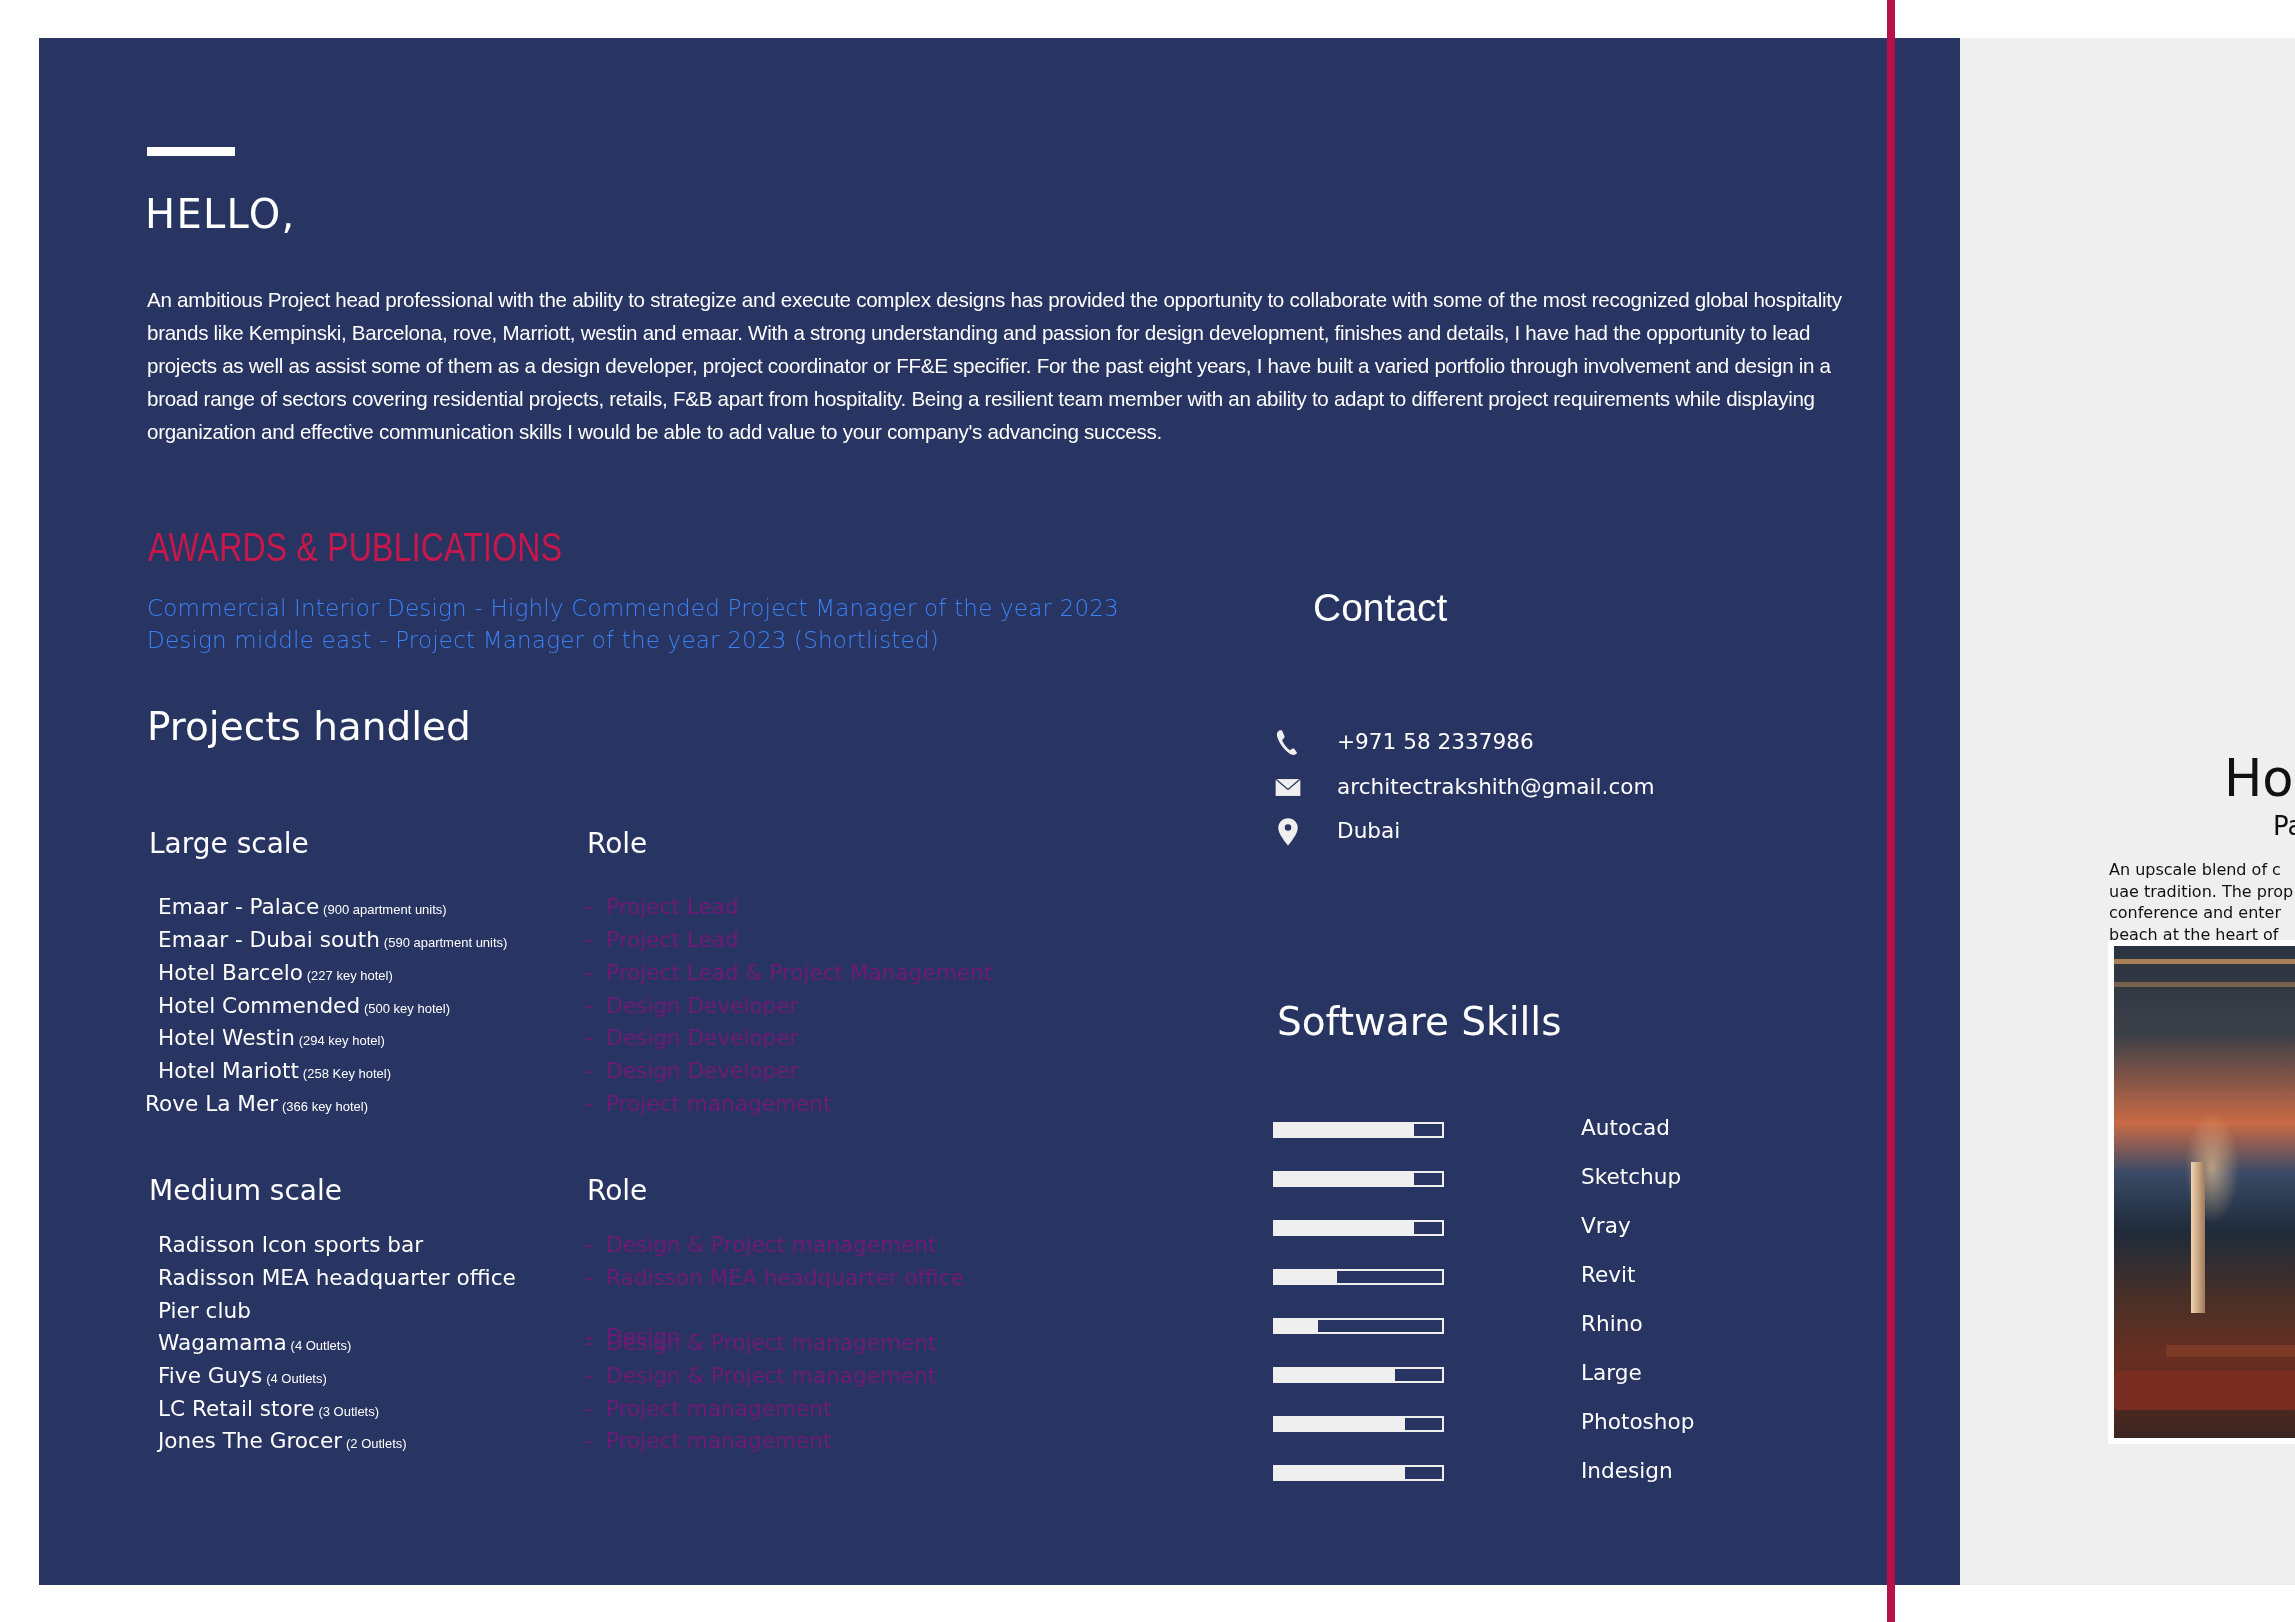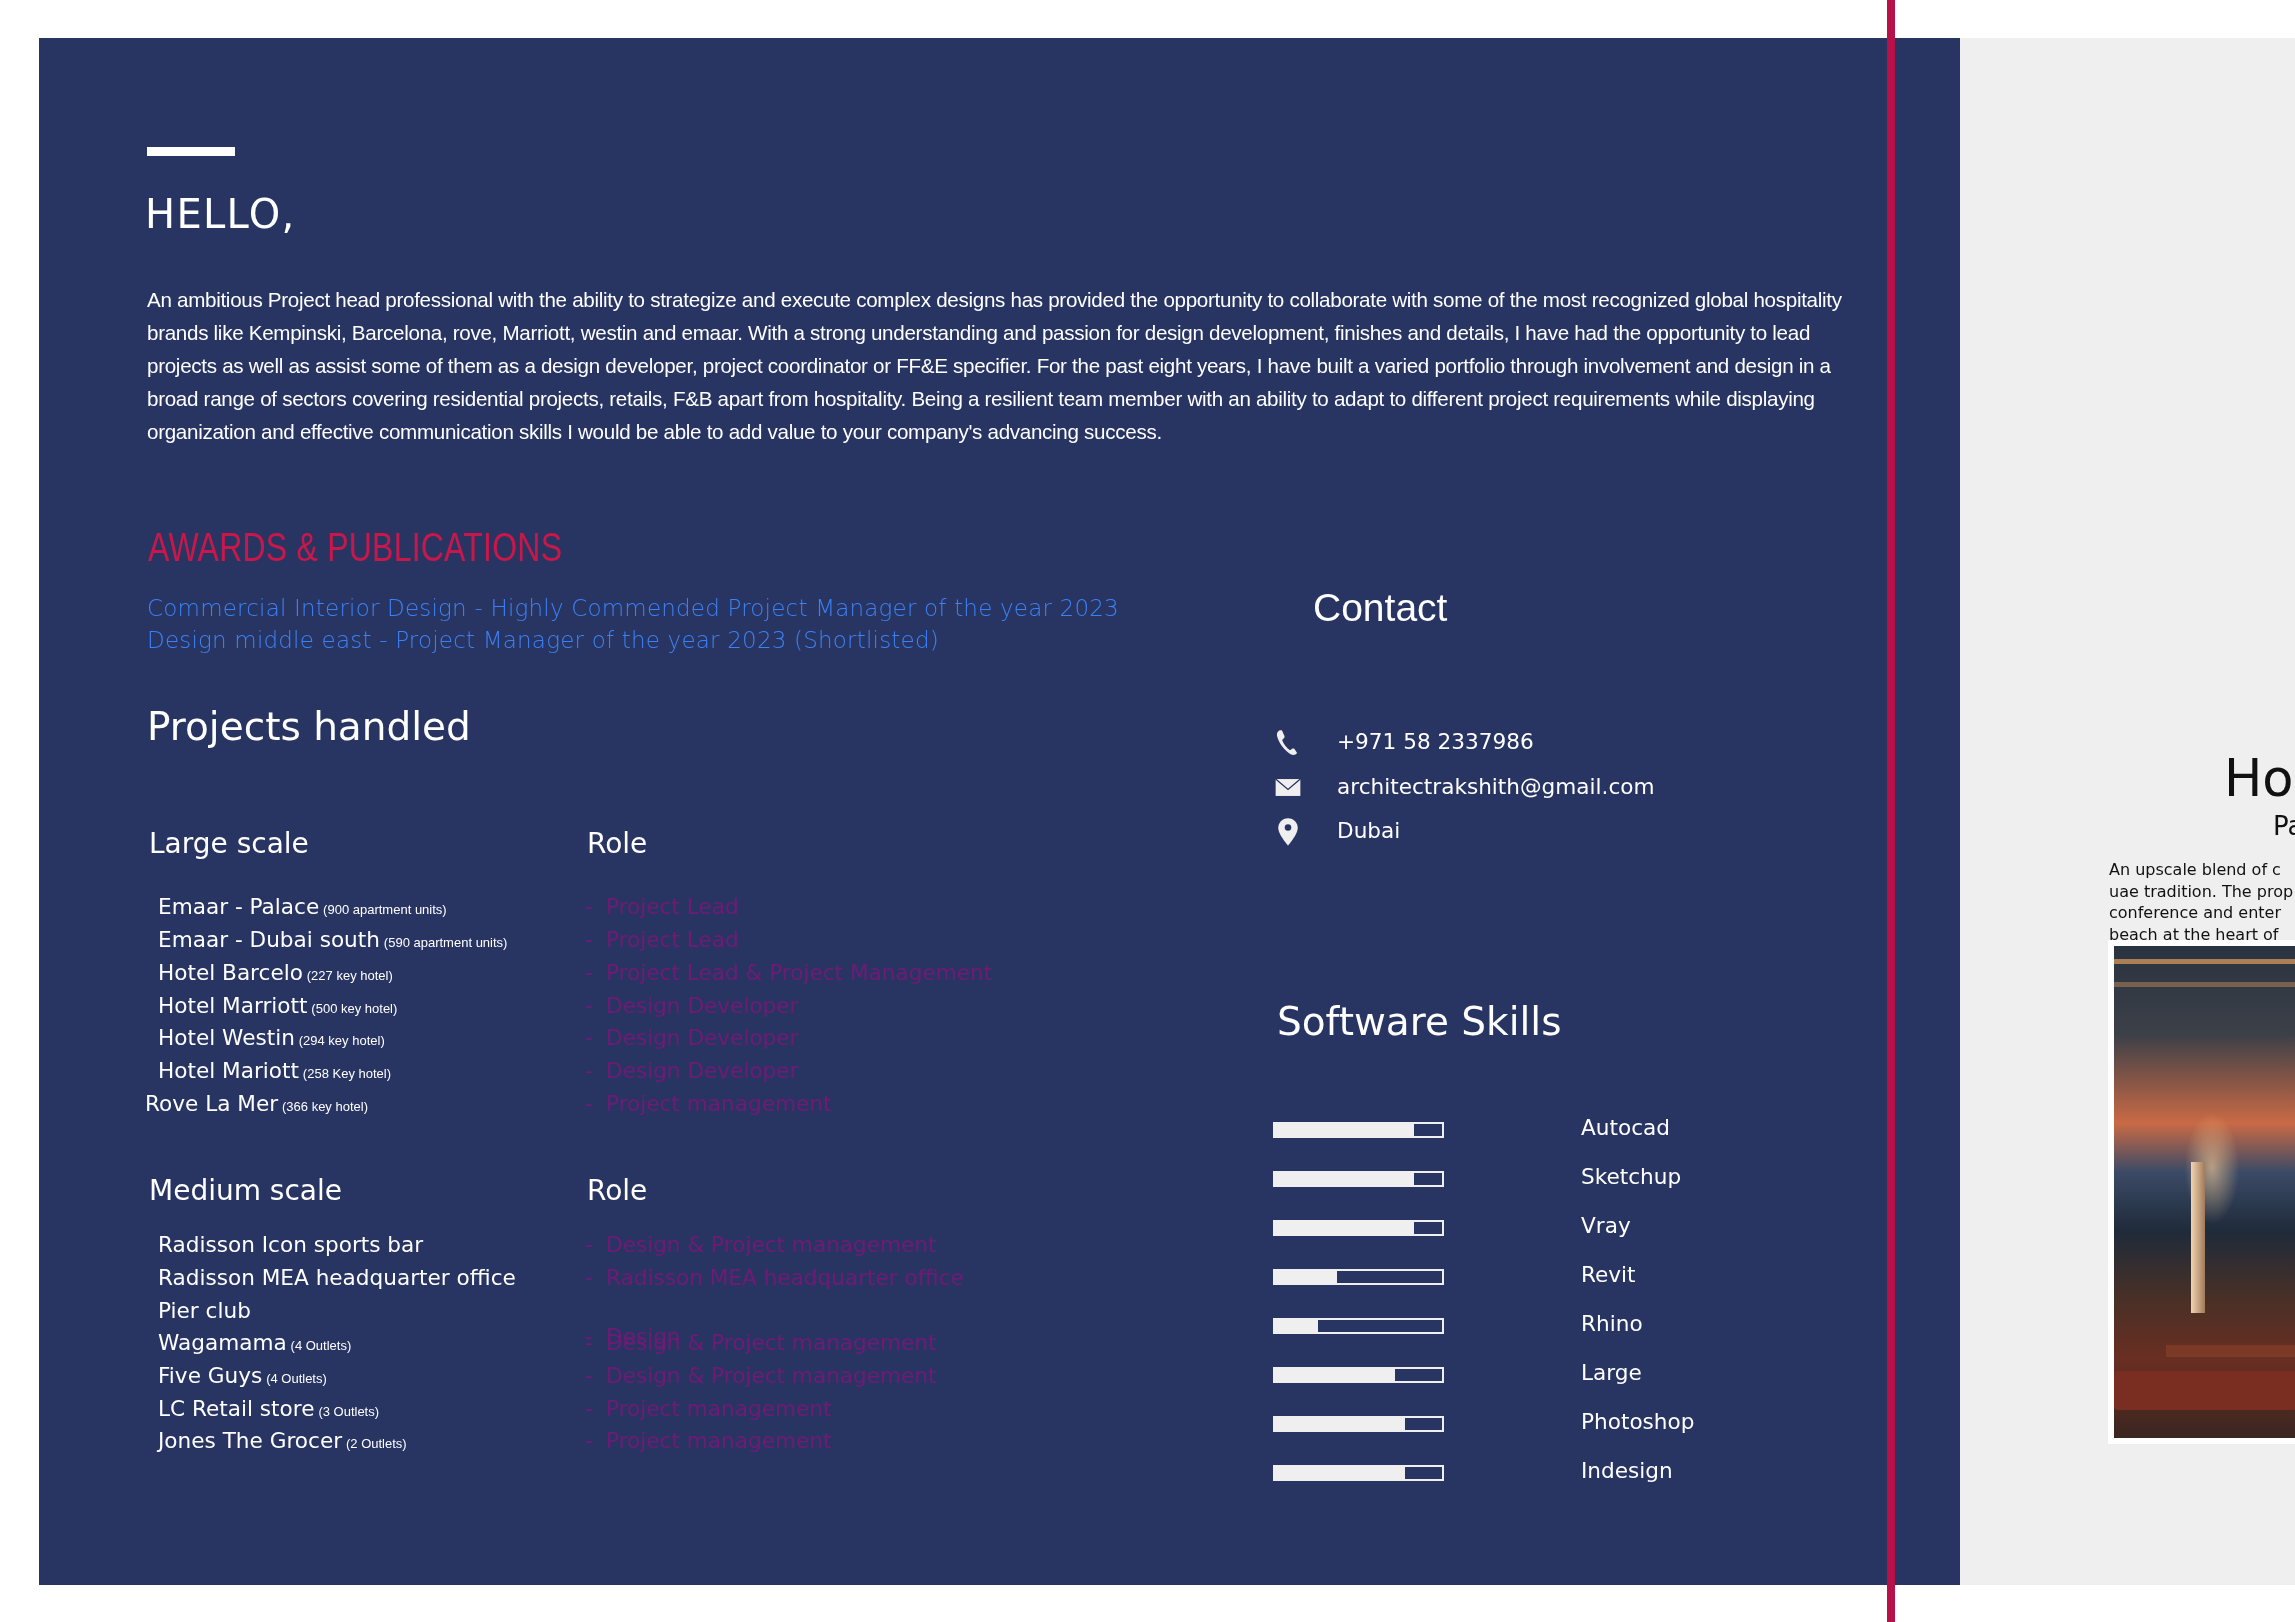--- a/index.html
+++ b/index.html
@@ -60,21 +60,21 @@
 
 <div id="projects-title" class="abs white">Projects handled</div>
 
 <div class="abs col-head" style="left:149px; top:830px;">Large scale</div>
 <div class="abs col-head" style="left:587px; top:830px;">Role</div>
 
 <div id="large-list">
     <div class="abs proj-item" style="left: 158px; top: 896px;"><span>Emaar - Palace</span><span class="small">(900 apartment units)</span></div>
     <div class="abs proj-item" style="left: 158px; top: 929px;"><span>Emaar - Dubai south</span><span class="small">(590 apartment units)</span></div>
     <div class="abs proj-item" style="left: 158px; top: 962px;"><span>Hotel Barcelo</span><span class="small">(227 key hotel)</span></div>
-    <div class="abs proj-item" style="left: 158px; top: 995px;"><span>Hotel Marriott</span><span class="small">(500 key hotel)</span></div>
+    <div class="abs proj-item" style="left: 158px; top: 995px;"><span>Hotel Commended</span><span class="small">(500 key hotel)</span></div>
     <div class="abs proj-item" style="left: 158px; top: 1027px;"><span>Hotel Westin</span><span class="small">(294 key hotel)</span></div>
     <div class="abs proj-item" style="left: 158px; top: 1060px;"><span>Hotel Mariott</span><span class="small">(258 Key hotel)</span></div>
     <div class="abs proj-item" style="left: 145px; top: 1093px;"><span>Rove La Mer</span><span class="small">(366 key hotel)</span></div>
   </div>
 <div id="large-roles">
     <div class="abs role-item" style="left: 585px; top: 896px;"><span class="dash">-</span><span>Project Lead</span></div>
     <div class="abs role-item" style="left: 585px; top: 929px;"><span class="dash">-</span><span>Project Lead</span></div>
     <div class="abs role-item" style="left: 585px; top: 962px;"><span class="dash">-</span><span>Project Lead &amp; Project Management</span></div>
     <div class="abs role-item" style="left: 585px; top: 995px;"><span class="dash">-</span><span>Design Developer</span></div>
     <div class="abs role-item" style="left: 585px; top: 1027px;"><span class="dash">-</span><span>Design Developer</span></div>

